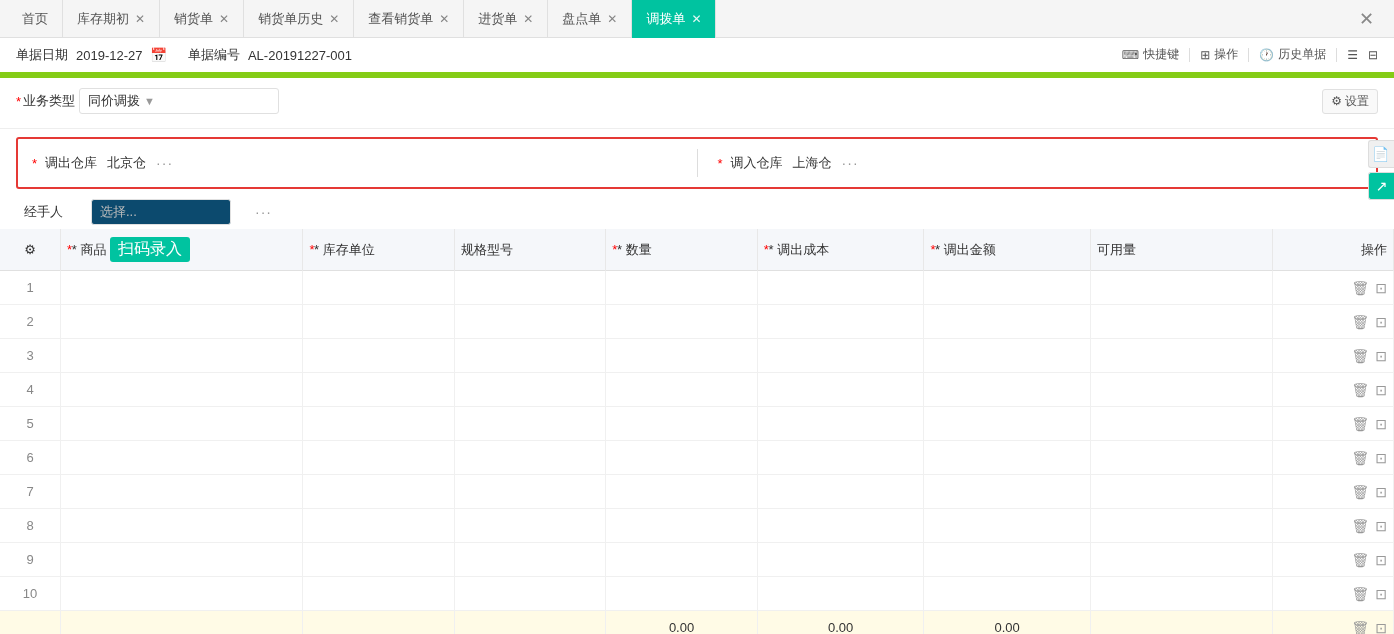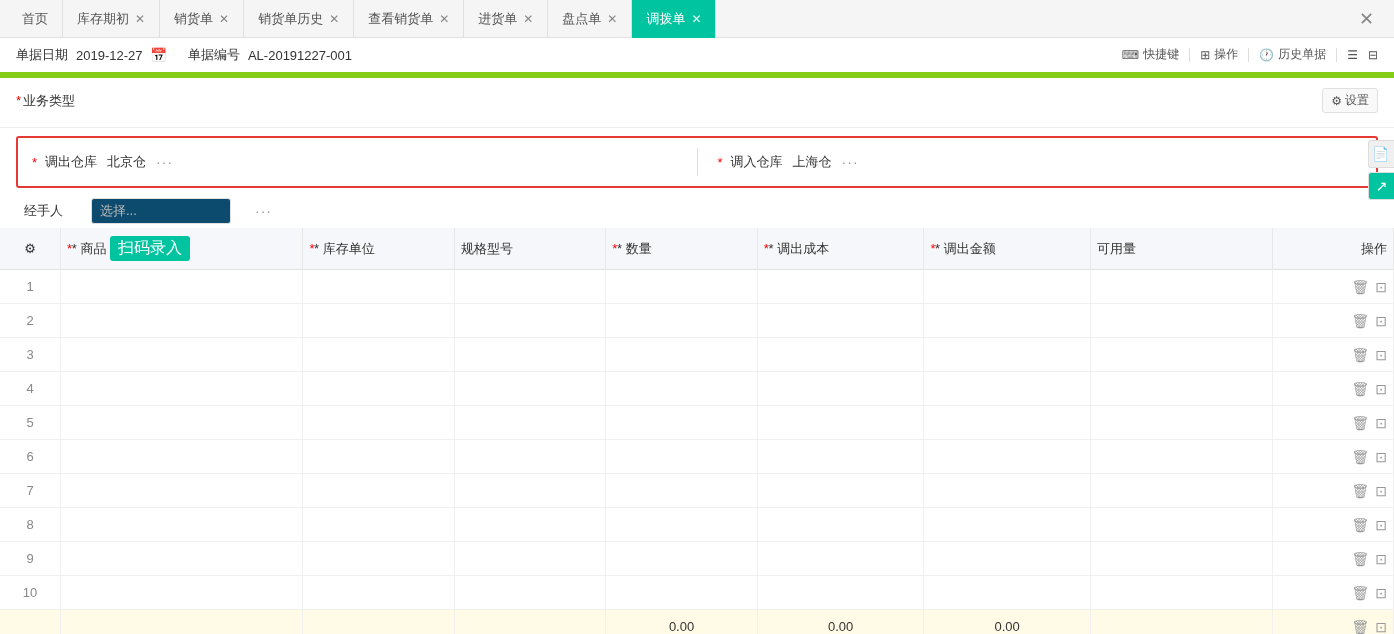--- a/index.html
+++ b/index.html
@@ -281,20 +281,24 @@
     <div class="toolbar-btn">
       <span>⊟</span>
     </div>
   </div>
 </div>
 
 <div class="form-area">
   <div class="form-row">
     <span class="required-star">*</span>
     <span class="form-label">业务类型</span>
+    <div style="display:flex;align-items:center;border:1px solid #e0e0e0;border-radius:3px;padding:3px 8px;min-width:200px;background:#fff;cursor:pointer;">
+      <span>同价调拨</span>
+      <span class="dropdown-arrow">▼</span>
+    </div>
     <div style="margin-left:auto;">
       <div class="config-btn">
         <span>⚙</span>
         <span>设置</span>
       </div>
     </div>
   </div>
 </div>
 
 <div class="warehouse-section">

